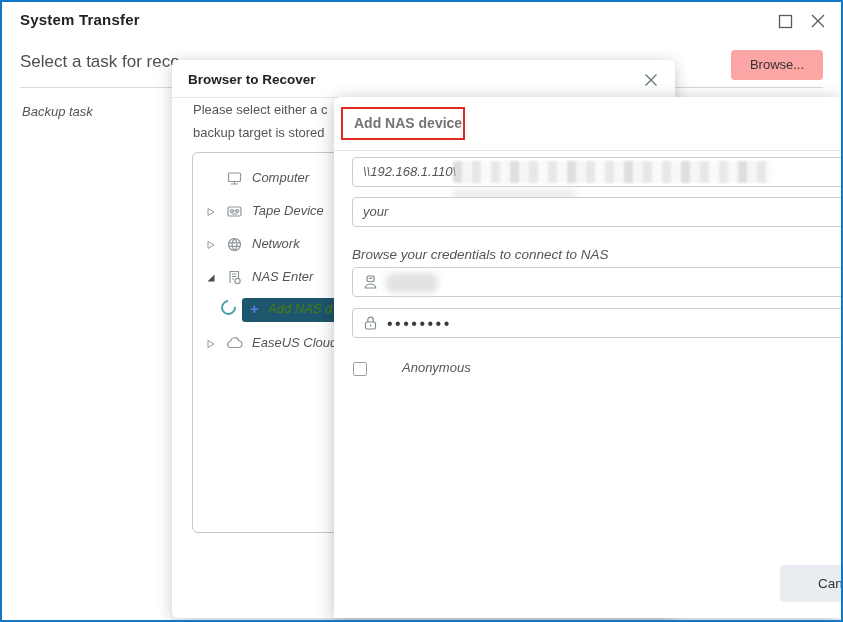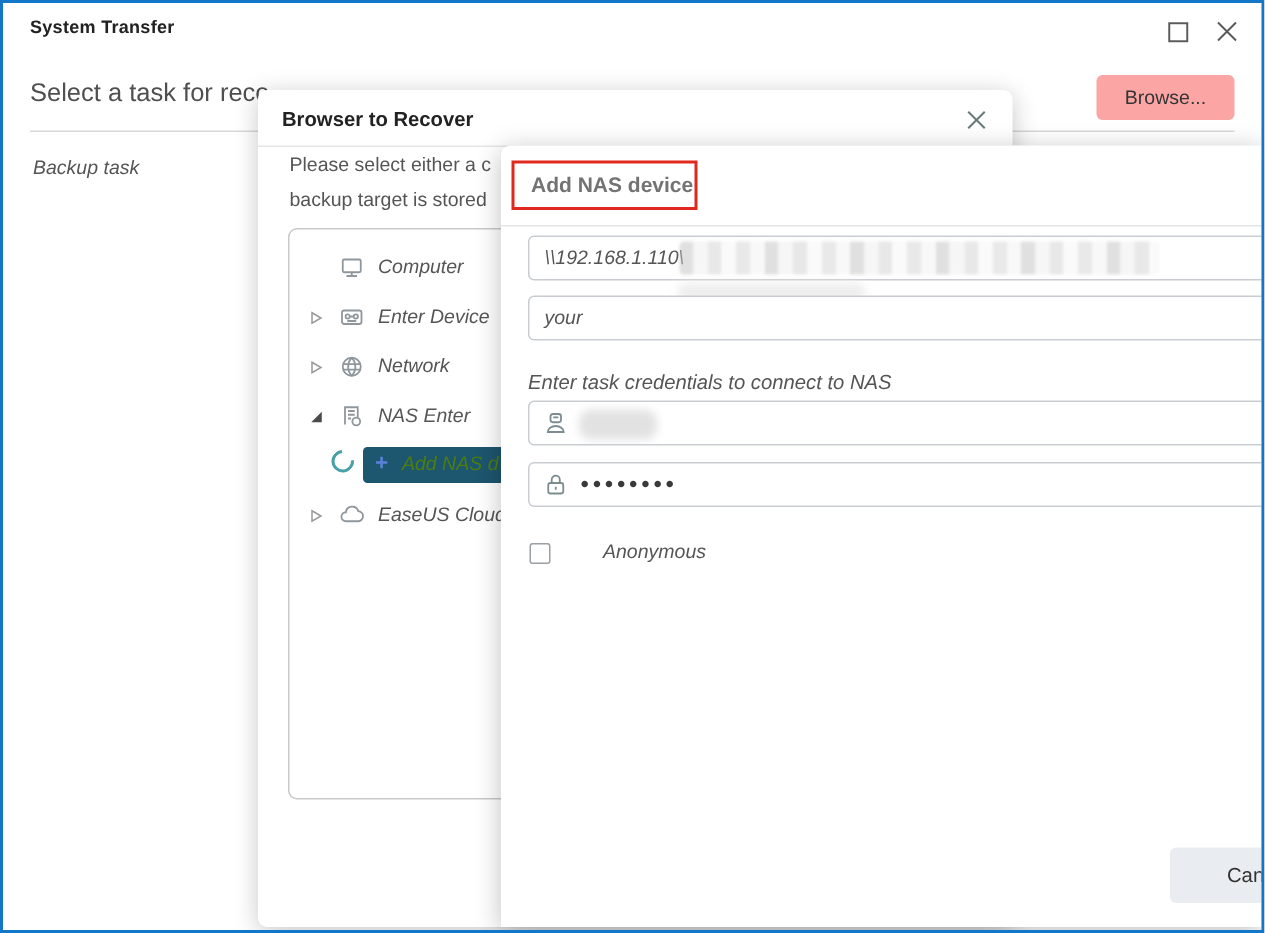--- a/index.html
+++ b/index.html
@@ -9,21 +9,21 @@
     position:relative; width:843px; height:622px; background:#ffffff;
     overflow:hidden;
   }
   
   .win-frame {
     position:absolute; inset:0; border:2px solid #1277c6; z-index:50;
     pointer-events:none;
   }
   
   .win-title {
-    position:absolute; left:20px; top:11px; font-size:12px; font-weight:bold;
+    position:absolute; left:20px; top:11px; font-size:15px; font-weight:bold;
     color:#222; z-index:2; letter-spacing:.2px;text-align:center;
   }
   .win-btn { position:absolute; top:12px; width:18px; height:18px; z-index:2; cursor:default; }
   .btn-max { left:777px; }
   .btn-close { left:809px; }
   
   .main-heading {
     position:absolute; left:20px; top:52px; font-size:17px; color:#4f4f4f;
     z-index:1; white-space:nowrap;
   }
@@ -209,21 +209,21 @@
             </svg>
         </span>
         <span class="tree-ico">
           <svg width="17" height="17" viewBox="0 0 17 17" fill="none" stroke="#8f979c" stroke-width="1.2">
             <rect x="2" y="4" width="13" height="9" rx="1.5"></rect>
             <circle cx="5.8" cy="8" r="1.4"></circle>
               <circle cx="11.2" cy="8" r="1.4"></circle>
             <path d="M7.2 8 h2.6 M5.5 11 h6"></path>
           </svg>
         </span>
-        <span class="tree-label">Enter Device</span>
+        <span class="tree-label">Tape Device</span>
       </div>
 
       <div class="tree-row">
         <span class="tree-arrow">
           <svg width="10" height="10" viewBox="0 0 10 10">
               <path d="M2 1.5 L8 5 L2 8.5 Z" fill="none" stroke="#999" stroke-width="1"></path>
             </svg>
         </span>
         <span class="tree-ico">
           <svg width="17" height="17" viewBox="0 0 17 17" fill="none" stroke="#8f979c" stroke-width="1.2">
@@ -283,21 +283,21 @@
     <div class="field f1">
       <span class="field-text">\\192.168.1.110\</span>
       <span class="mosaic"></span>
     </div>
     <div class="smudge"></div>
 
     <div class="field f2">
       <span class="field-text">your</span>
     </div>
 
-    <div class="cred-label">Enter task credentials to connect to NAS</div>
+    <div class="cred-label">Browse your credentials to connect to NAS</div>
 
     <div class="field f3">
       <span class="field-ico">
         <svg width="17" height="17" viewBox="0 0 17 17" fill="none" stroke="#7d8c91" stroke-width="1.2">
           <rect x="5" y="2" width="7" height="5.5" rx="1.6"></rect>
           <path d="M6.8 4.3 h3.4"></path>
           <path d="M3.2 14 a5.3 4 0 0 1 10.6 0 z"></path>
         </svg>
       </span>
       <span class="user-blur"></span>

